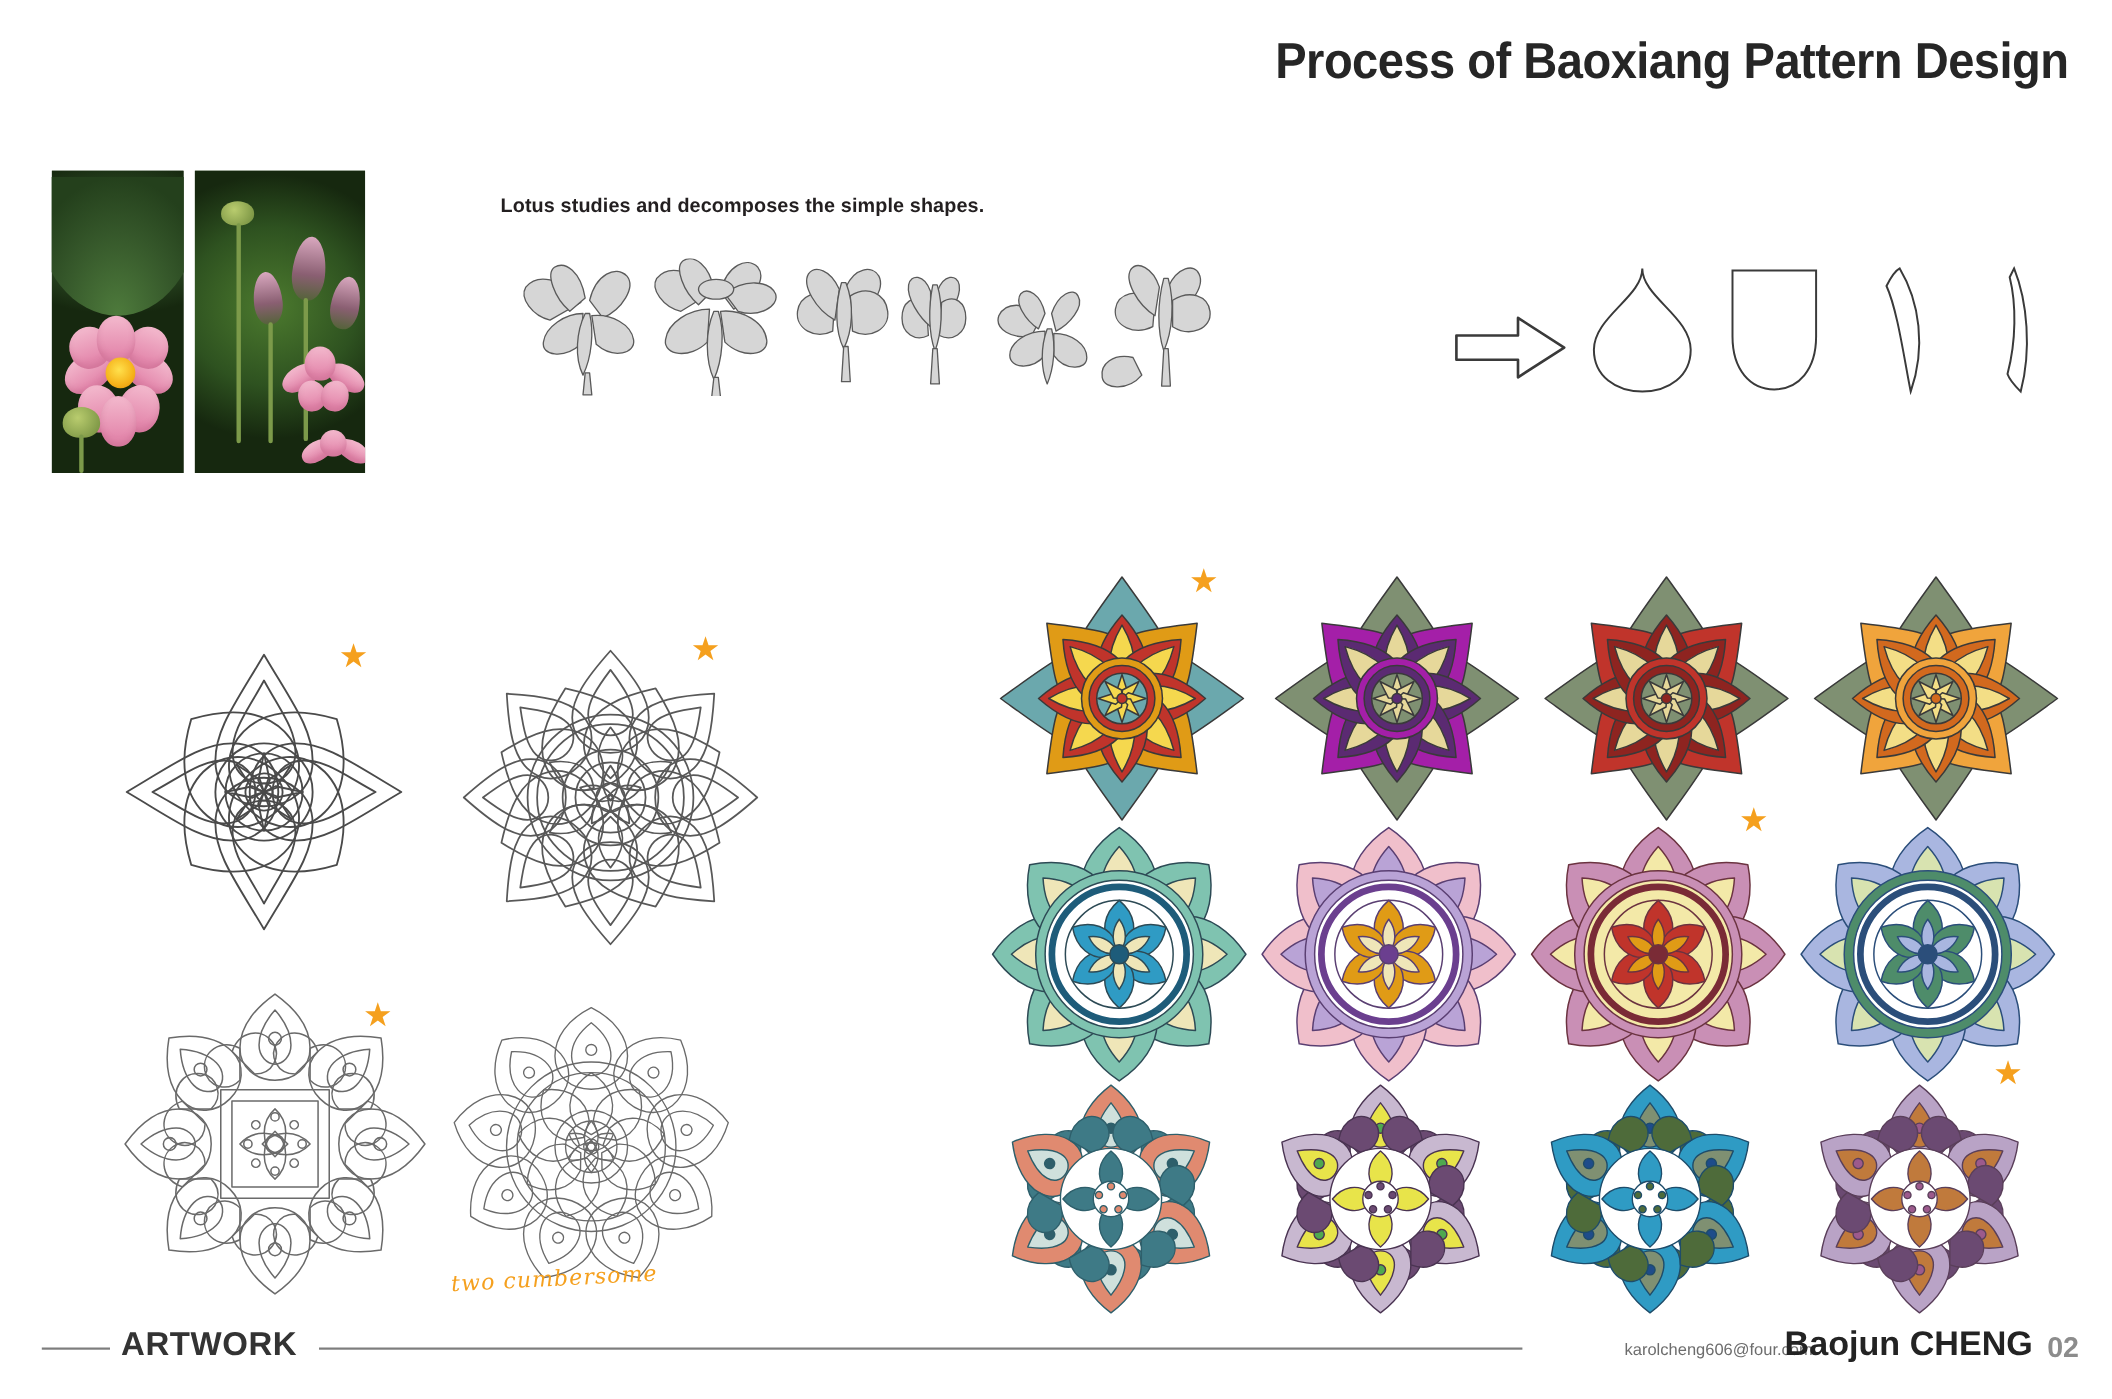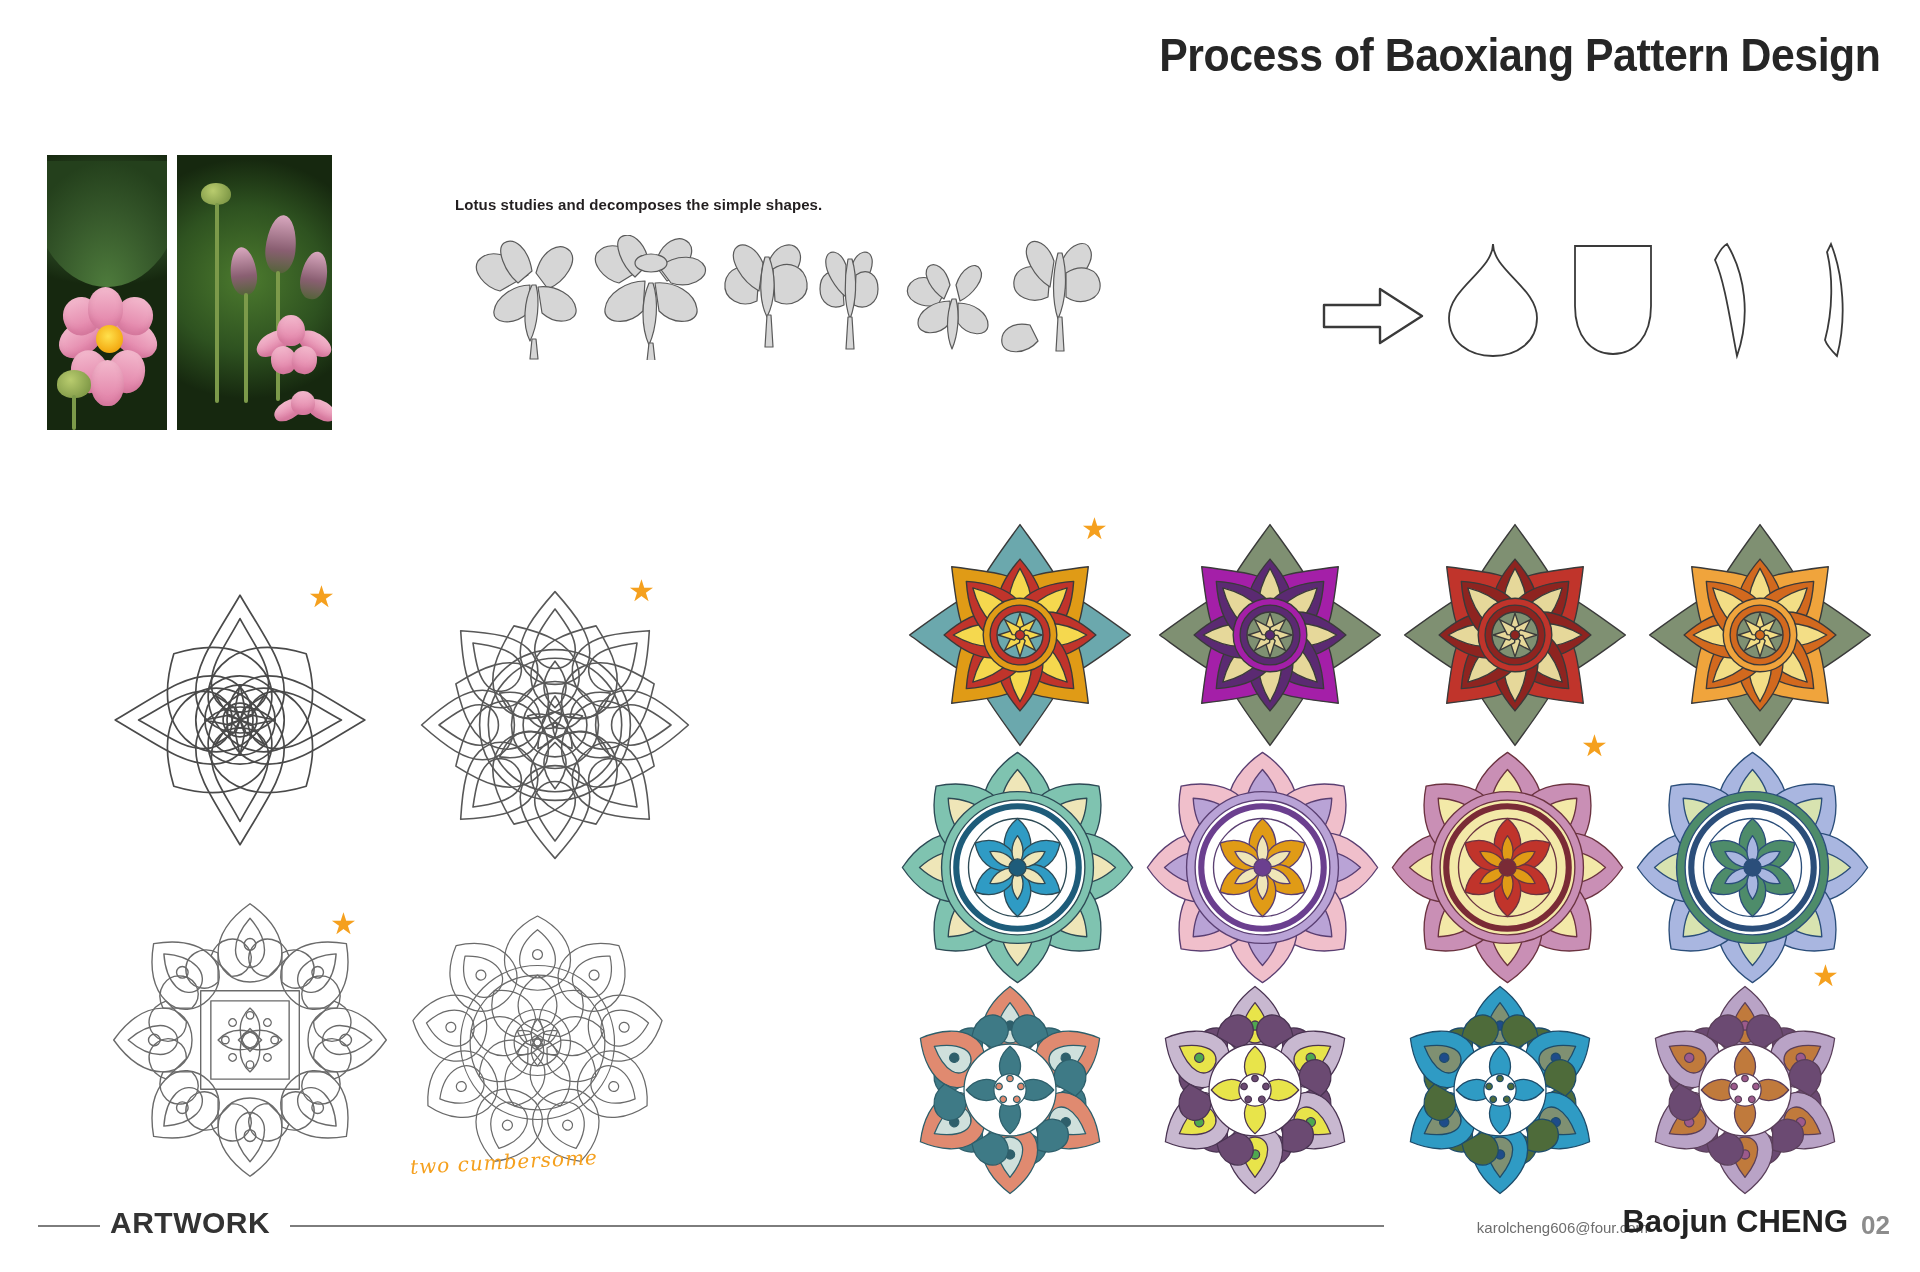--- a/index.html
+++ b/index.html
@@ -47,25 +47,24 @@
   .seedpod{position:absolute;width:34px;height:28px;border-radius:50% 50% 45% 45%;
     background:radial-gradient(circle at 40% 35%,#b9cc6e,#6f8a3c);}
   .bud{position:absolute;width:30px;height:58px;border-radius:50% 50% 45% 45%/60% 60% 40% 40%;
     background:linear-gradient(180deg,#d9a8bf 0%,#8a5f72 60%,#55633a 100%);
     transform-origin:bottom center;}
   .stem{position:absolute;width:4px;background:#7c9a4a;border-radius:2px;}
 
   
   .para{
     position:absolute;
-    font-size:15px; font-weight:bold; line-height:1.75;
+    font-size:18px; font-weight:bold; line-height:1.75;
     color:#231f20;
     font-family:"Liberation Sans Narrow","Liberation Sans",sans-serif;
     letter-spacing:.1px;
-    margin-top:20px;
   }
   #para-lotus{left:455px;top:172px;}
   #para-design{left:455px;top:414px;width:1440px;}
 
   
   .sketch-row{position:absolute;left:460px;top:235px;width:860px;height:125px;}
   .arrow-wrap{position:absolute;left:1322px;top:285px;width:105px;height:62px;}
   .abstract-row{position:absolute;left:1445px;top:240px;width:430px;height:120px;}
 
   

